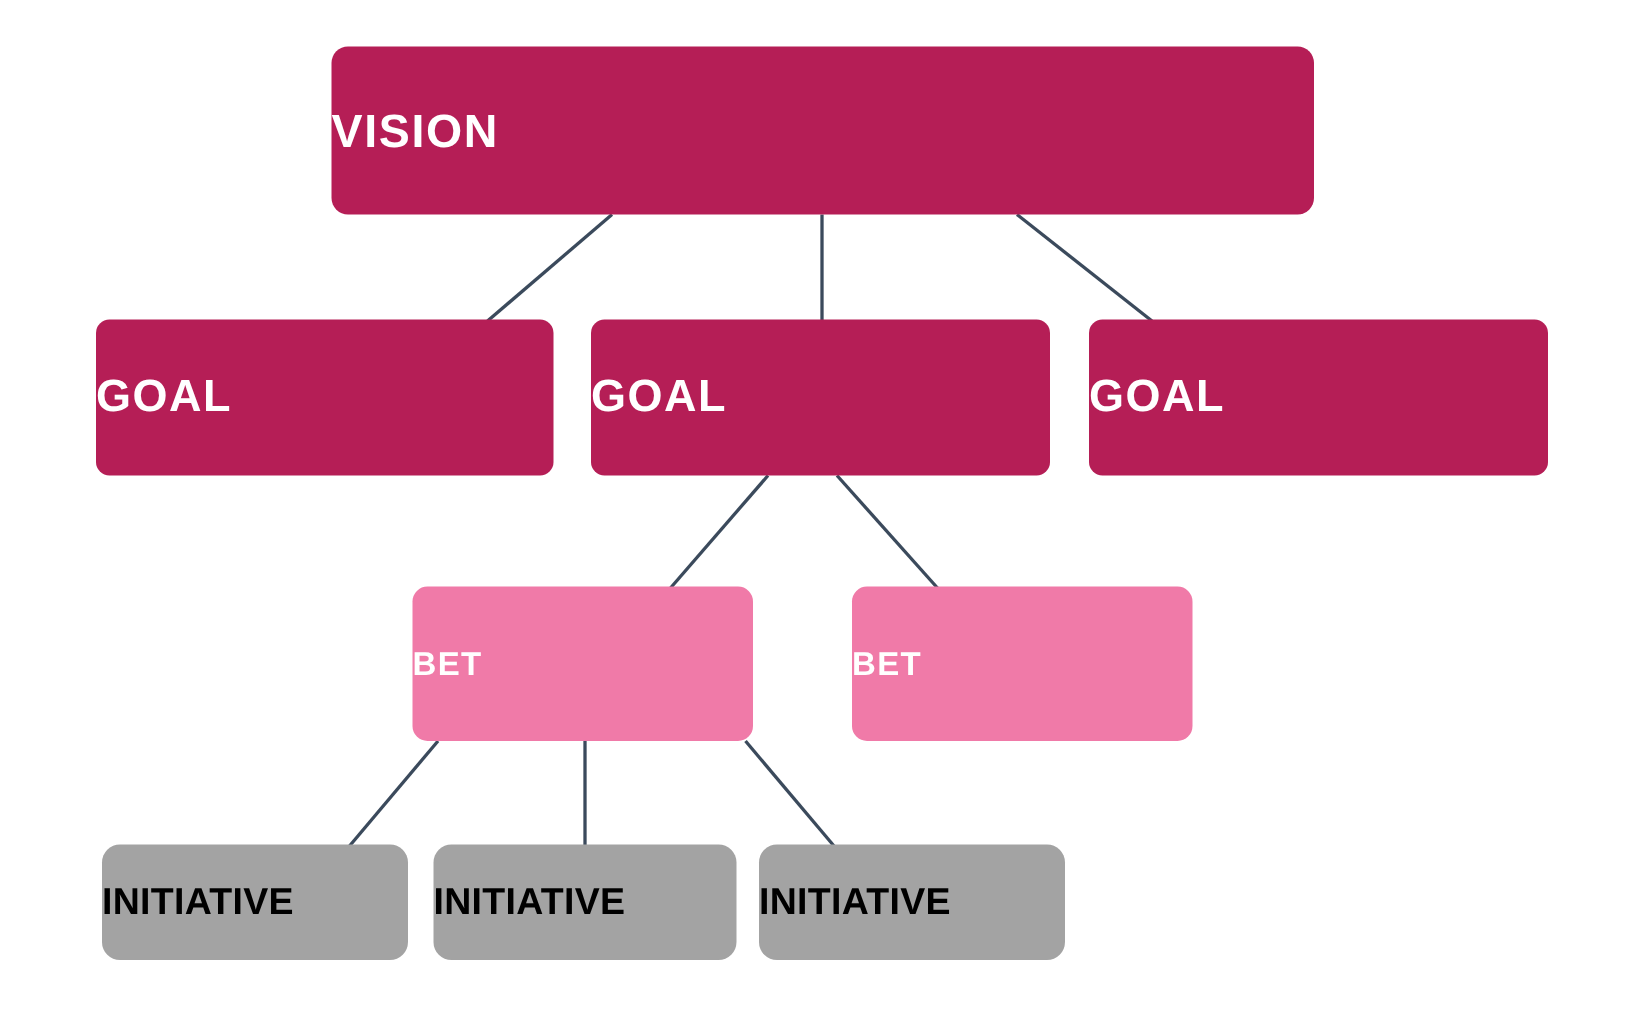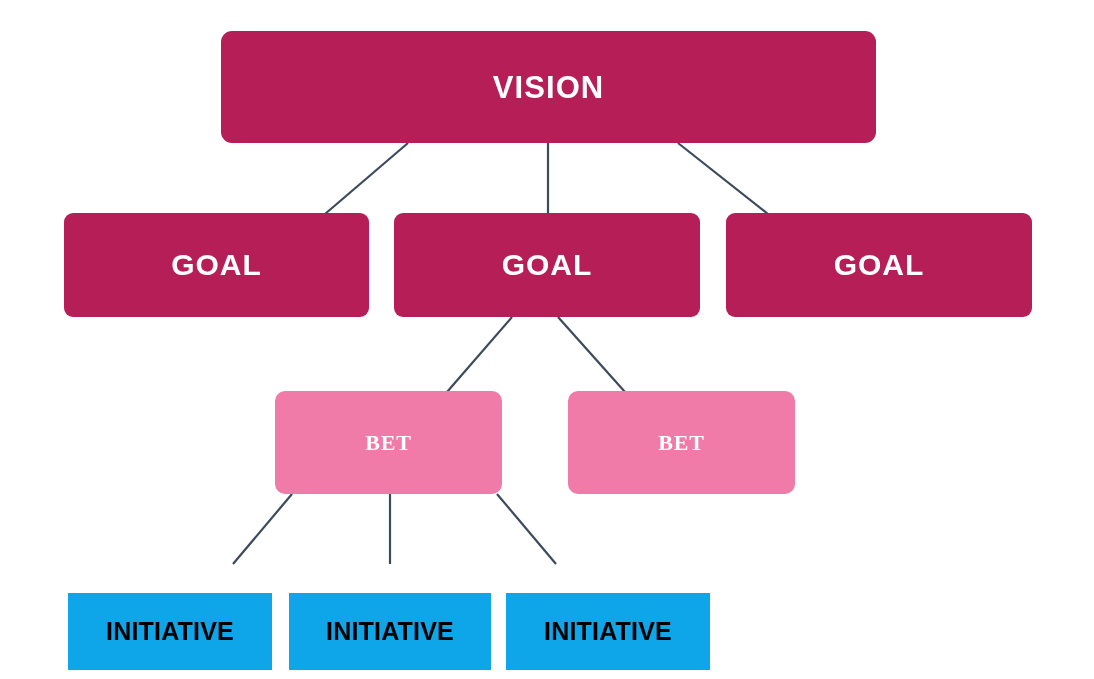--- a/index.html
+++ b/index.html
@@ -23,21 +23,21 @@
     left: 0;
     top: 0;
     width: 1094px;
     height: 679px;
     pointer-events: none;
   }
   .node {
     position: absolute;
     display: flex;
     align-items: center;
-    justify-content: center;
+    justify-content: flex-start;
     border-radius: 9px;
     box-sizing: border-box;
     z-index: 2;
   }
   .node-label {
     font-weight: bold;
     letter-spacing: 0.6px;
     line-height: 1;
     white-space: nowrap;
     text-align: center;
@@ -63,27 +63,25 @@
   }
   
   .lvl-bet {
     background: #f07aa8;
     border-radius: 10px;
   }
   .lvl-bet .node-label {
     color: #ffffff;
     font-size: 22px;
     letter-spacing: 0.9px;
-    font-family: Liberation Serif, serif;
   }
   
   .lvl-initiative {
-    background: #0ea5e9;
-    border-radius: 0;
-    margin-top: 30px;
+    background: #a3a3a3;
+    border-radius: 12px;
   }
   .lvl-initiative .node-label {
     color: #000000;
     font-size: 25px;
     letter-spacing: 0.2px;
   }
 </style>
 </head>
 <body>
 

